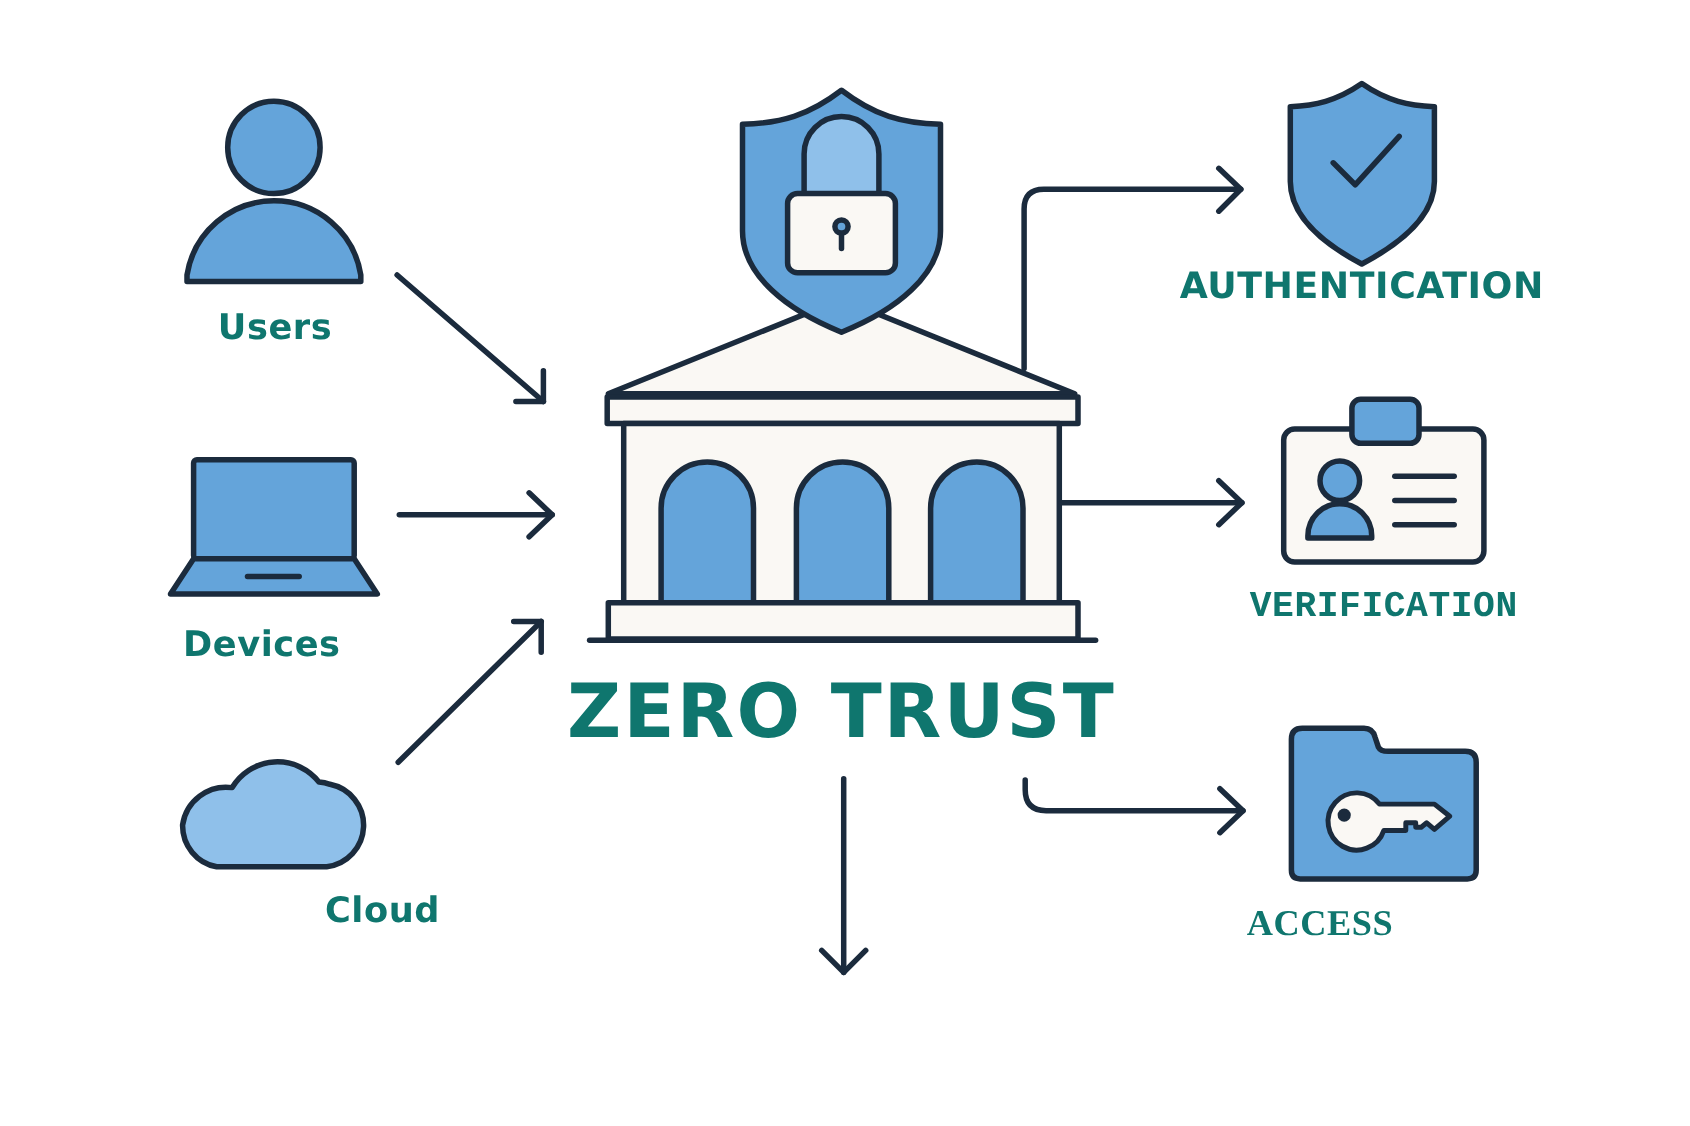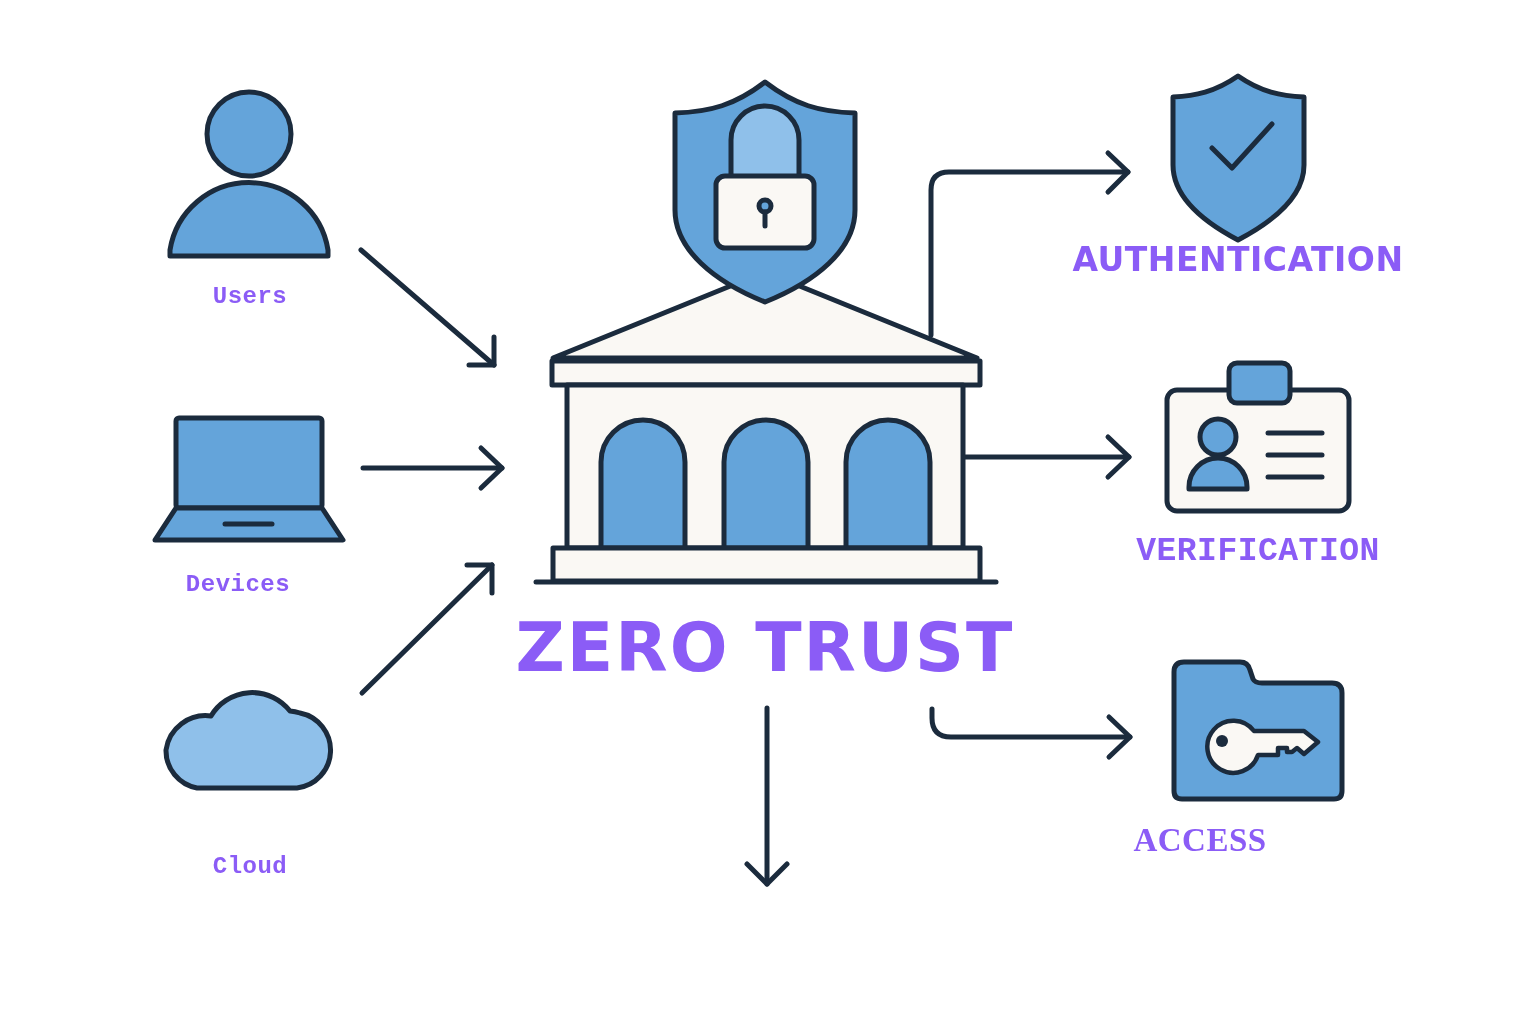--- a/index.html
+++ b/index.html
@@ -1,21 +1,21 @@
 <!DOCTYPE html>
 <html><head>
   <meta charset="utf-8">
   <style>
     html, body { margin: 0; padding: 0; background: #ffffff; }
     body { width: 1536px; height: 1024px; position: relative; overflow: hidden;
            font-family: "Liberation Sans", "DejaVu Sans", sans-serif; }
     #canvas { position: absolute; left: 0; top: 0; width: 1536px; height: 1024px; }
-    .lbl { position: absolute; color: #8b5cf6; font-weight: bold; text-align: center;
+    .lbl { position: absolute; color: #0f766e; font-weight: bold; text-align: center;
            font-family: "DejaVu Sans", "Liberation Sans", sans-serif; white-space: nowrap; }
-    .lbl-left { font-size: 24px; width: 300px; line-height: 46px; letter-spacing: 0.5px; font-family: Liberation Mono, monospace; }
+    .lbl-left { font-size: 32px; width: 300px; line-height: 46px; letter-spacing: 0.5px; }
     .lbl-right { font-size: 33px; width: 360px; letter-spacing: 0.5px; }
     .title { font-size: 68px; letter-spacing: 2px; width: 600px; }
   </style>
 </head>
 <body>
 
 <svg id="canvas" viewBox="0 0 1536 1024" xmlns="http://www.w3.org/2000/svg">
   <g fill="none" stroke="#1b2b3d" stroke-width="5" stroke-linecap="round" stroke-linejoin="round">
 
     <g>
@@ -105,21 +105,21 @@
     <g>
       <path d="M1184,662 L1240,662 Q1248,662 1250,670 L1253,679 Q1255,683 1262,683 L1332,683 Q1342,683 1342,693 L1342,791 Q1342,799 1334,799 L1182,799 Q1174,799 1174,791 L1174,672 Q1174,662 1184,662 Z" fill="#64a4da"></path>
       <path d="M1254,731 L1304,731 L1318,742 L1304,754 L1297,748 L1292,752 L1287,752 L1287,748 L1278,748 L1278,755 L1258,755 A26,26 0 1 1 1254,731 Z" fill="#faf8f4" stroke-width="4.5"></path>
       <circle cx="1222" cy="741" r="6" fill="#1b2b3d" stroke="none"></circle>
     </g>
   </g>
 </svg>
 
 <div class="lbl lbl-left" style="left:100px; top:274px;">Users</div>
 <div class="lbl lbl-left" style="left:88px; top:562px;">Devices</div>
-<div class="lbl lbl-left" style="left:100px; top:844px;">
+<div class="lbl lbl-left" style="left:100px; top:804px;text-align:right;">
   <div>Cloud</div>
 </div>
 
 <div class="lbl title" style="left:465px; top:608px;text-align:center;">ZERO TRUST</div>
 
 <div class="lbl lbl-right" style="left:1058px; top:240px;">AUTHENTICATION</div>
 <div class="lbl lbl-right" style="left:1078px; top:533px;font-family:Liberation Mono, monospace;">VERIFICATION</div>
 <div class="lbl lbl-right" style="left:1020px; top:822px;font-family:Liberation Serif, serif;">ACCESS</div>
 
 </body></html>

